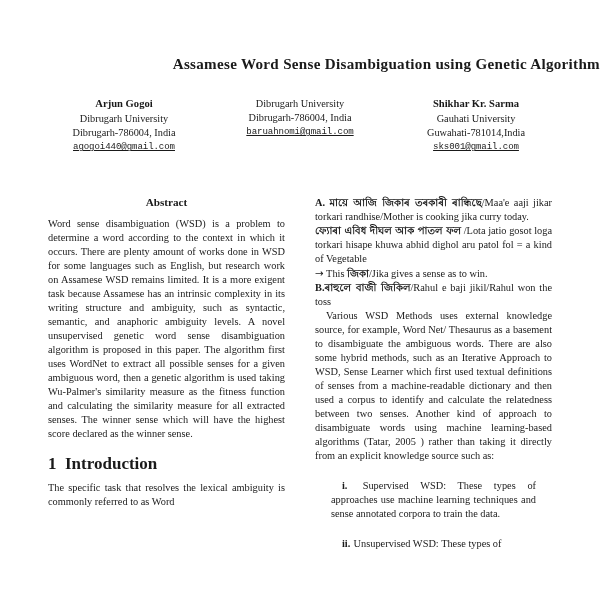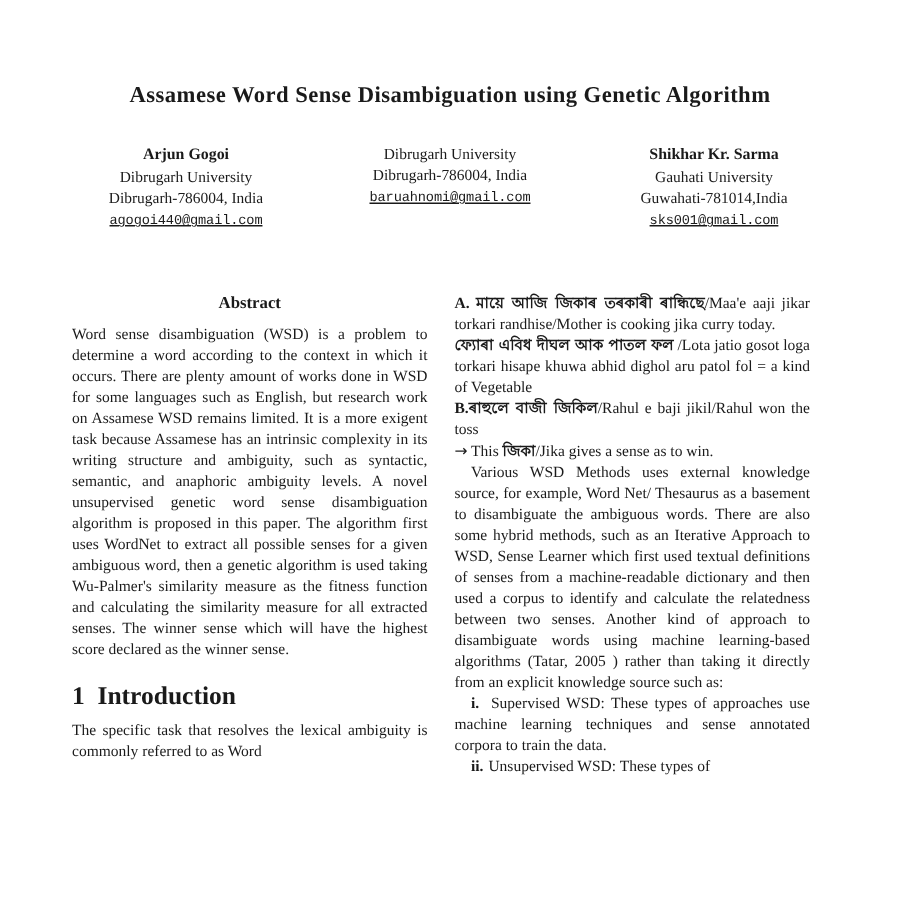--- a/index.html
+++ b/index.html
@@ -15,21 +15,21 @@
     color: #1a1a1a;
     -webkit-font-smoothing: antialiased;
   }
   .page {
     position: relative;
     width: 600px;
     height: 600px;
     padding: 0;
   }
   .title {
-    text-align: center;
+    text-align: right;
     font-size: 15.1px;
     font-weight: bold;
     letter-spacing: 0.02em;
     margin: 0;
     padding-top: 55px;
     line-height: 1.2;
   }
   .authors {
     display: flex;
     justify-content: center;
@@ -62,20 +62,21 @@
   }
   .columns {
     position: absolute;
     top: 196px;
     left: 0;
     width: 600px;
     display: flex;
     gap: 18px;
     padding: 0 48px;
     box-sizing: border-box;
+    justify-content: space-between;
   }
   .col {
     width: 237px;
     flex: 0 0 237px;
   }
   .abstract-head {
     text-align: center;
     font-weight: bold;
     font-size: 11.2px;
     margin: 0 0 9px 0;
@@ -108,21 +109,21 @@
     font-size: 10.1px;
     font-weight: bold;
   }
   .ex-label {
     font-weight: bold;
   }
   .arrow {
     font-family: "DejaVu Sans", sans-serif;
   }
   .list-item {
-    margin: 0;
+    margin: 16px;
     font-size: 10.35px;
     line-height: 1.355;
     text-align: justify;
   }
   .list-item .marker {
     font-weight: bold;
     display: inline-block;
     min-width: 20px;
     text-indent: 11px;
   }
@@ -167,23 +168,23 @@
       <p class="body">The specific task that resolves the lexical ambiguity is commonly referred to as Word</p>
     </div>
 
     <div class="col">
 
       <p class="body"><span class="ex-label">A.</span> <span class="beng">মায়ে আজি জিকাৰ তৰকাৰী ৰান্ধিছে</span><span>/Maa'e aaji jikar torkari randhise/Mother is cooking jika curry today.</span></p>
 
       <p class="body"><span class="beng">ফ্যোৰা এবিধ দীঘল আক পাতল ফল</span> <span>/Lota jatio gosot loga torkari hisape khuwa abhid dighol aru patol fol = a kind of Vegetable</span></p>
 
 
+      <p class="body"><span class="arrow">→</span> <span>This</span> <span class="beng">জিকা</span><span>/Jika gives a sense as to win.</span></p>
+
       <p class="body"><span class="ex-label">B.</span><span class="beng">ৰাহুলে বাজী জিকিল</span><span>/Rahul e baji jikil/Rahul won the toss</span></p>
-
-      <p class="body"><span class="arrow">→</span> <span>This</span> <span class="beng">জিকা</span><span>/Jika gives a sense as to win.</span></p>
 
       <p class="body indent">Various WSD Methods uses external knowledge source, for example, Word Net/ Thesaurus as a basement to disambiguate the ambiguous words. There are also some hybrid methods, such as an Iterative Approach to WSD, Sense Learner which first used textual definitions of senses from a machine-readable dictionary and then used a corpus to identify and calculate the relatedness between two senses. Another kind of approach to disambiguate words using machine learning-based algorithms (Tatar, 2005 ) rather than taking it directly from an explicit knowledge source such as:</p>
 
       <p class="list-item"><span class="marker">i.</span> <span>Supervised WSD: These types of approaches use machine learning techniques and sense annotated corpora to train the data.</span></p>
 
       <p class="list-item"><span class="marker">ii.</span> <span>Unsupervised WSD: These types of</span></p>
 
     </div>
   </div>
 </div>

